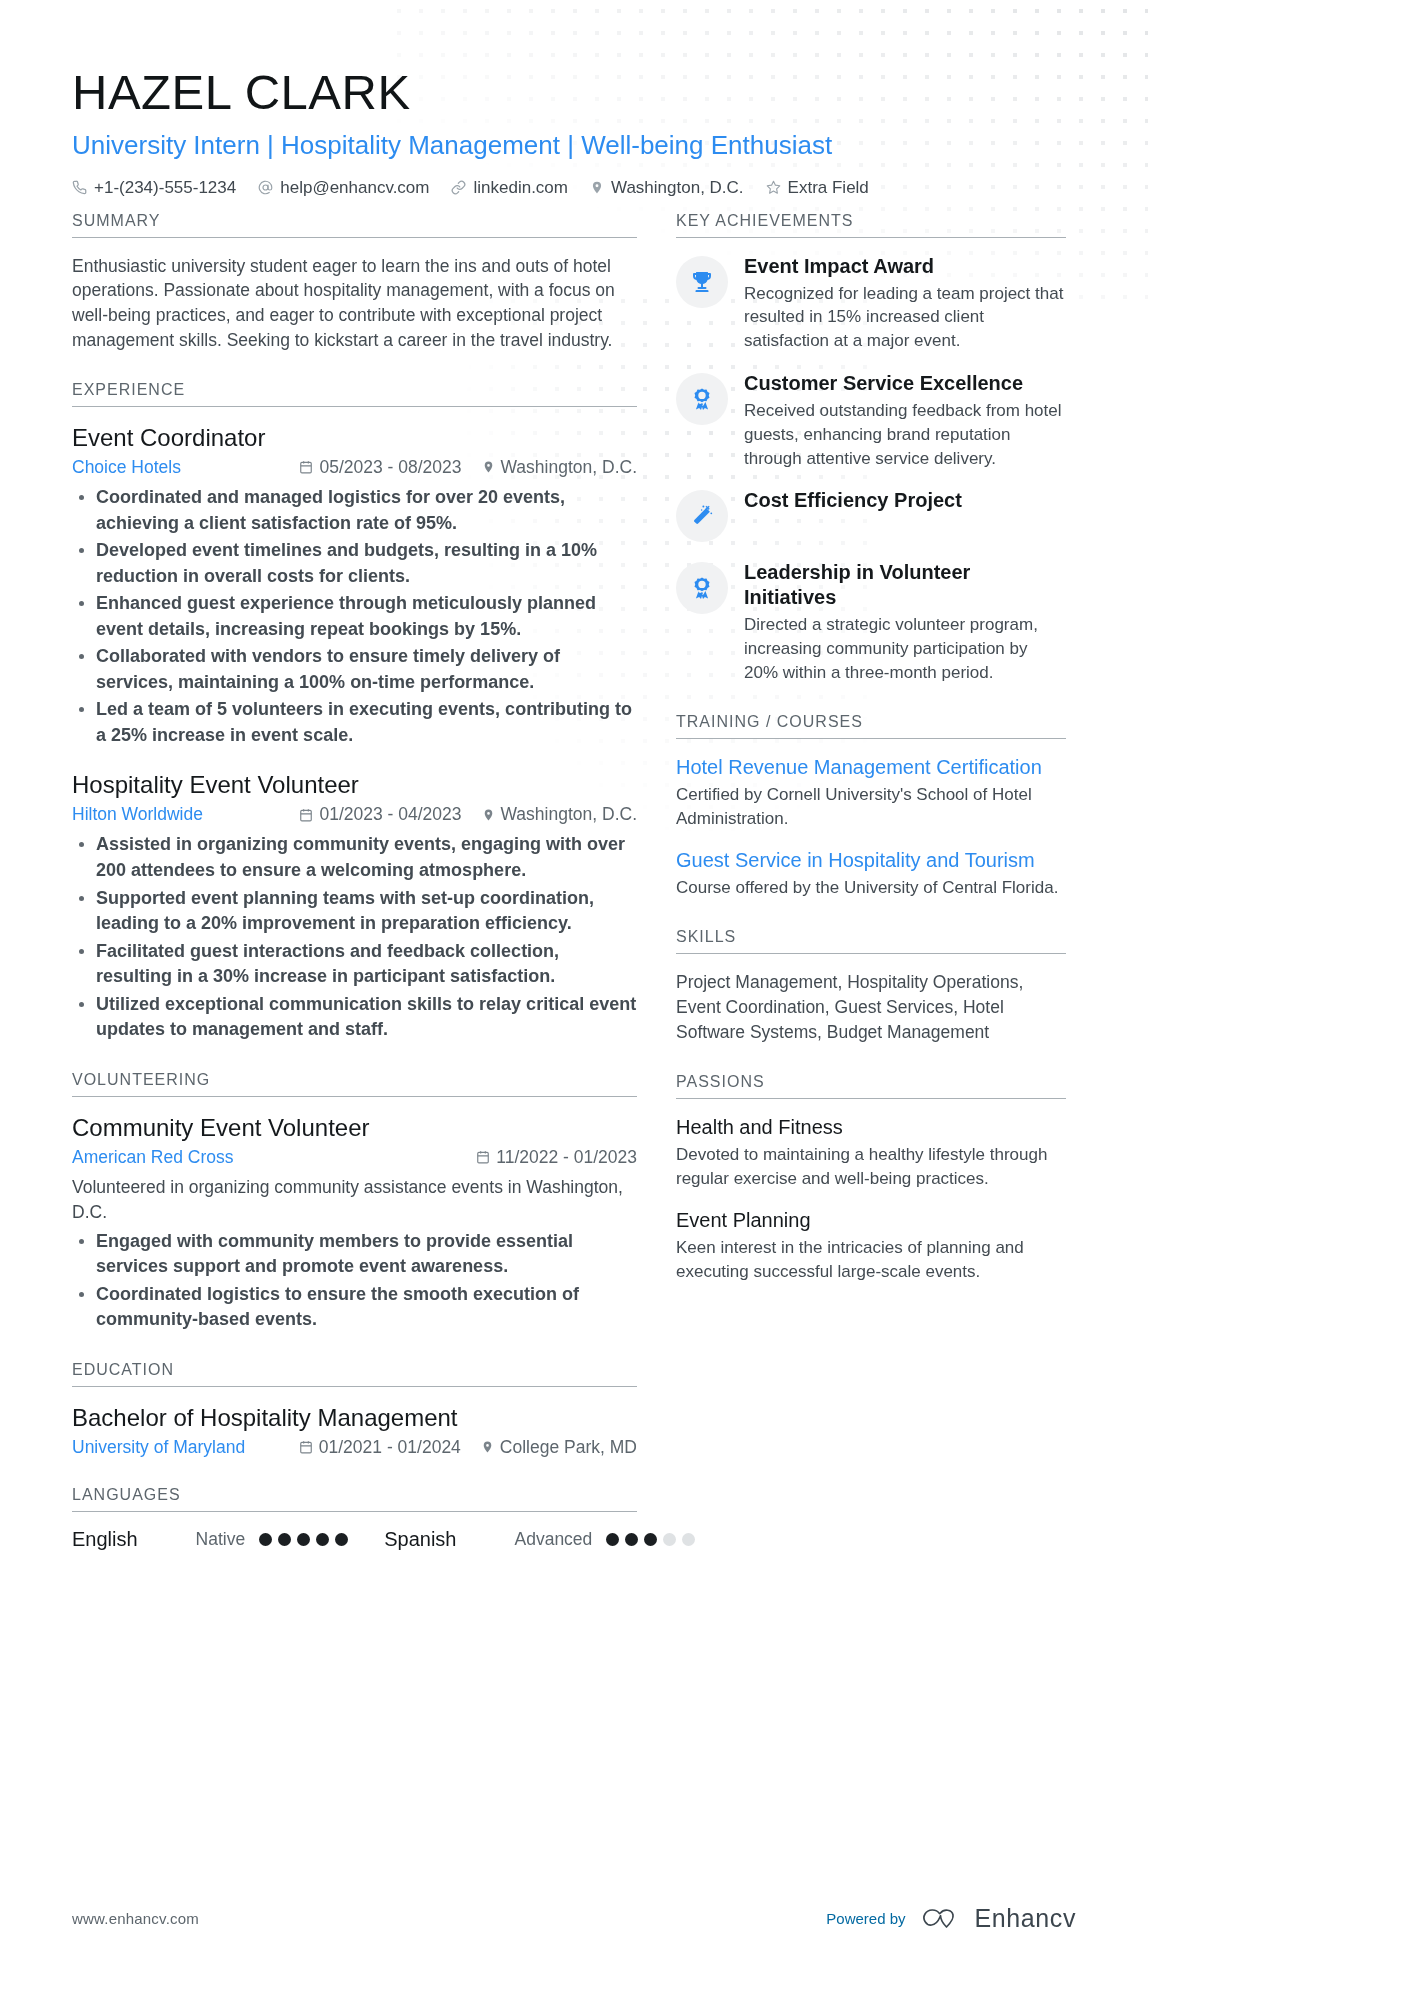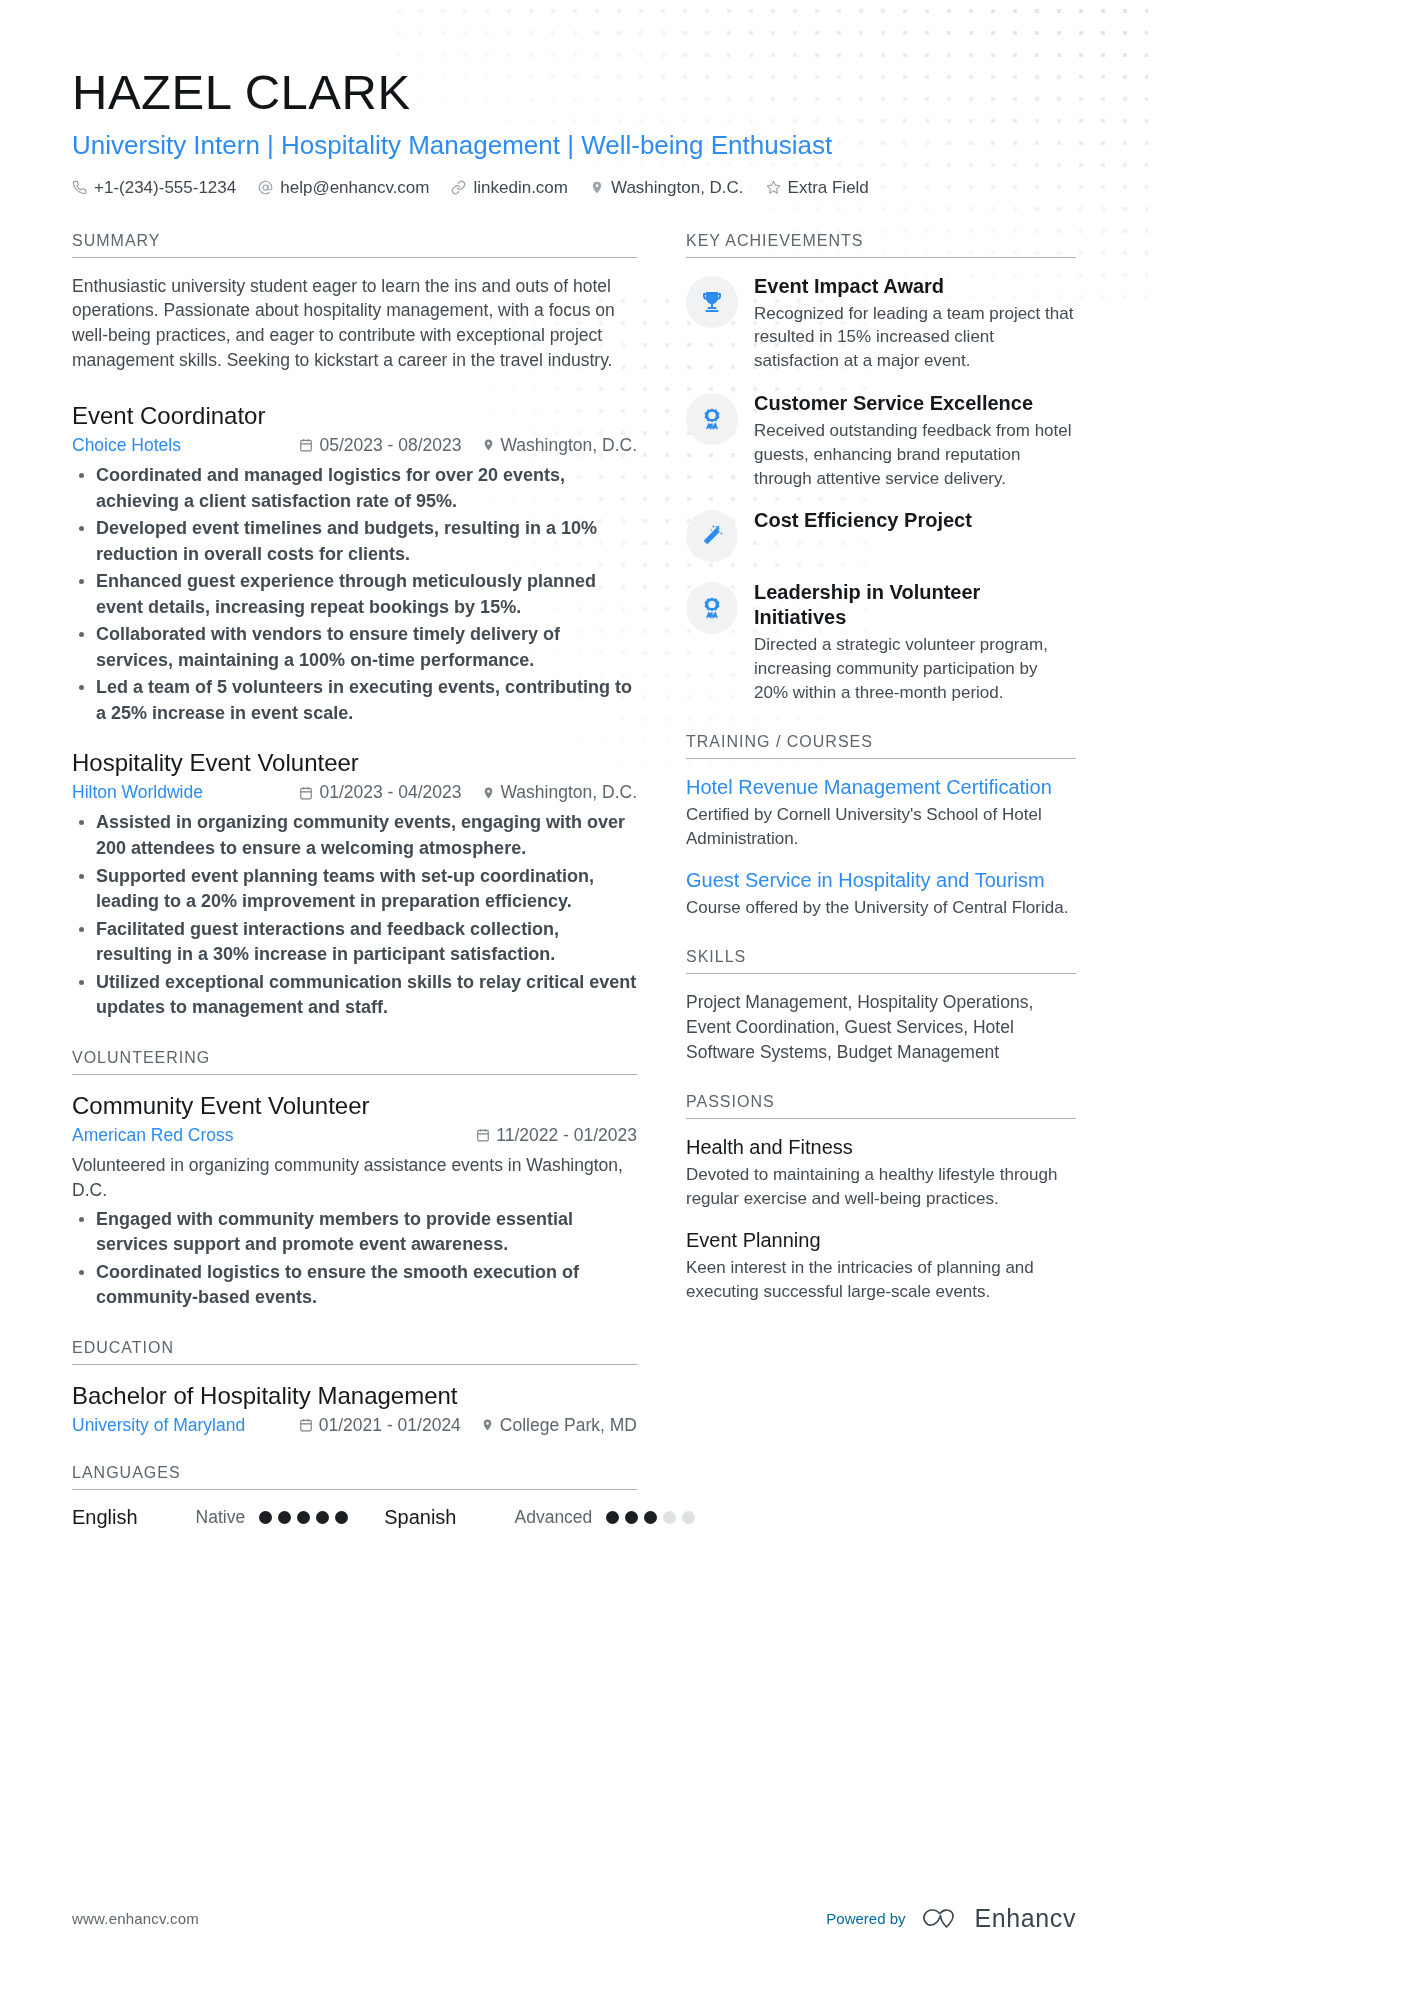--- a/index.html
+++ b/index.html
@@ -60,21 +60,21 @@
     flex-wrap:wrap;
     margin-top:16px;
     font-size:17px;
     color:#40484f;
   }
   .contact { display:flex; align-items:center; margin-right:22px; white-space:nowrap; }
   .contact .ci { margin-right:7px; display:inline-flex; align-items:center; color:#9aa3aa; }
   .contact .ci svg { display:block; }
 
   
-  .cols { display:flex; margin-top:34px; align-items:flex-start;justify-content:space-between; }
+  .cols { display:flex; margin-top:14px; align-items:flex-start; }
   .left { width:565px; flex:0 0 565px; }
   .right { width:390px; flex:0 0 390px; margin-left:39px; }
 
   .sec-title {
     font-size:16px;
     letter-spacing:1.0px;
     color:#5d666d;
     text-transform:uppercase;
     padding-bottom:7px;
     border-bottom:1.5px solid #a9b0b5;
@@ -244,20 +244,21 @@
     <div class="cols">
 
       <div class="left">
 
         <div class="sec">
           <div class="sec-title">SUMMARY</div>
           <div class="body-text">Enthusiastic university student eager to learn the ins and outs of hotel operations. Passionate about hospitality management, with a focus on well-being practices, and eager to contribute with exceptional project management skills. Seeking to kickstart a career in the travel industry.</div>
         </div>
 
         <div class="sec">
+          <div class="sec-title">EXPERIENCE</div>
 
           <div class="entry">
             <div class="entry-title">Event Coordinator</div>
             <div class="entry-meta">
               <span class="org">Choice Hotels</span>
               <span class="meta-spacer"></span>
               <span class="meta-item">
                 <span class="ci">
                   <svg width="14" height="14" viewBox="0 0 24 24" fill="none" stroke="#7b848b" stroke-width="2">
                       <rect x="3" y="4" width="18" height="18" rx="2"></rect>

